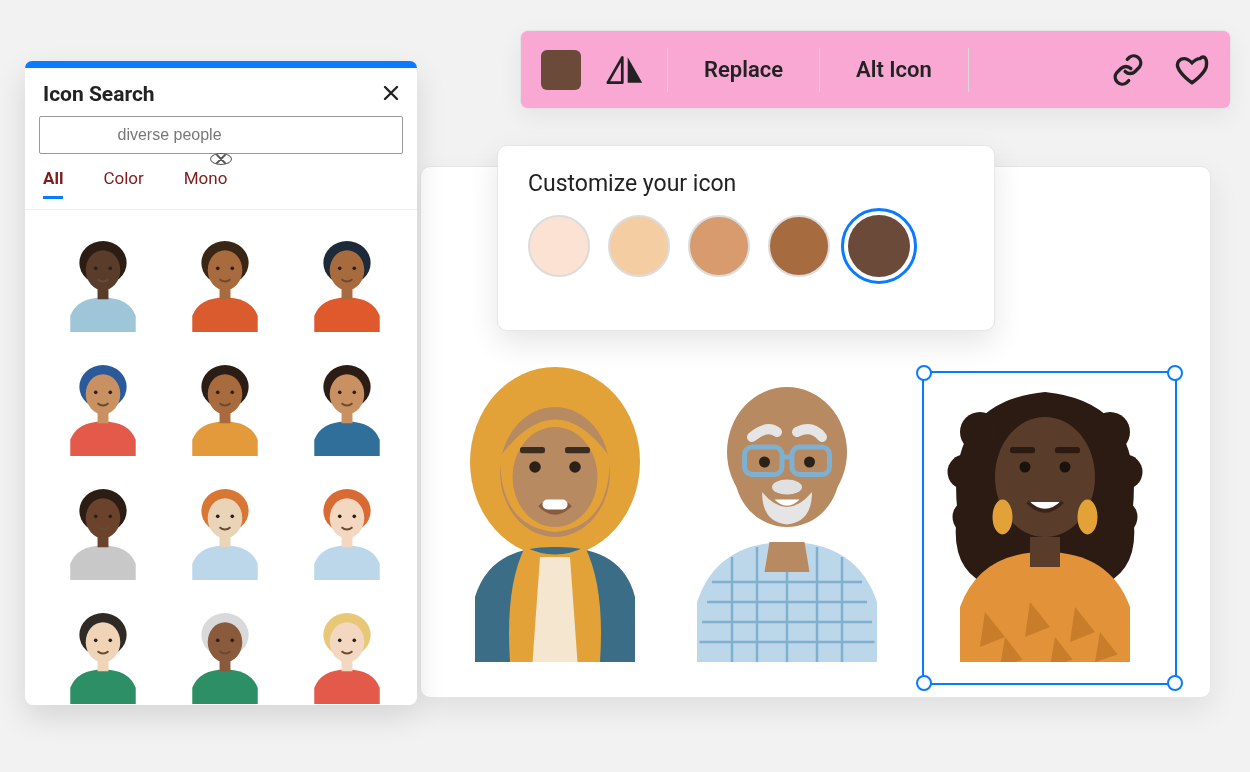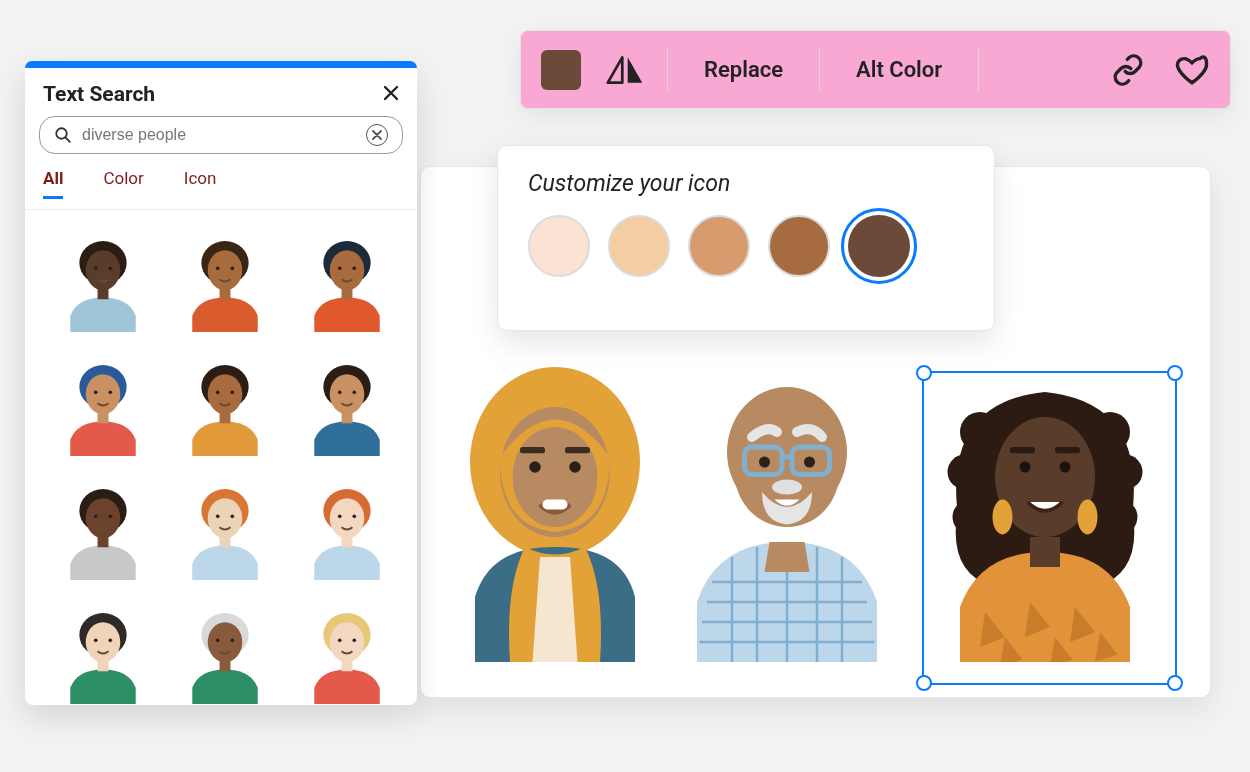--- a/index.html
+++ b/index.html
@@ -8,33 +8,33 @@
   .toolbar{position:absolute;left:520px;top:30px;width:711px;height:79px;background:#f9a8d4;border:1px solid #e3e3e3;border-radius:8px;box-shadow:0 8px 24px rgba(0,0,0,.06);display:flex;align-items:center;padding:0 20px;box-sizing:border-box;}
   .color-chip{width:40px;height:40px;border-radius:6px;}
   .flip-icon{margin-left:24px;display:flex;align-items:center;justify-content:center;width:40px;}
   .tb-divider{width:1px;height:44px;background:#d9d9d9;margin:0 22px;}
   .tb-btn{font-size:22px;font-weight:600;padding:8px 14px;border-radius:6px;cursor:pointer;}
   .tb-icons{margin-left:auto;display:flex;align-items:center;gap:28px;}
   .tb-icon{display:flex;align-items:center;justify-content:center;width:36px;height:36px;}
   
   .canvas{position:absolute;left:420px;top:166px;width:789px;height:530px;background:#fff;border:1px solid #e6e6e6;border-radius:10px;box-shadow:0 12px 30px rgba(0,0,0,.08);}
   
-  .customize{position:absolute;left:497px;top:145px;width:498px;height:186px;background:#fff;border:1px solid #e6e6e6;border-radius:10px;box-shadow:0 12px 30px rgba(0,0,0,.10);padding:24px 30px;box-sizing:border-box;font-style:italic;}
+  .customize{position:absolute;left:497px;top:145px;width:498px;height:186px;background:#fff;border:1px solid #e6e6e6;border-radius:10px;box-shadow:0 12px 30px rgba(0,0,0,.10);padding:24px 30px;box-sizing:border-box;}
   .customize-title{font-size:23px;font-weight:400;margin-bottom:18px;}
   .swatch-row{display:flex;gap:18px;}
   .swatch{width:62px;height:62px;border-radius:50%;border:2px solid #dcdcdc;box-sizing:border-box;cursor:pointer;}
   .swatch.selected{outline:3px solid #0a7bff;outline-offset:4px;border-color:transparent;}
   
   .panel{position:absolute;left:25px;top:61px;width:392px;height:644px;background:#fff;border-radius:8px;box-shadow:0 12px 30px rgba(0,0,0,.12);}
   .panel-top{height:7px;background:#0a7bff;border-radius:8px 8px 0 0;}
   .panel-header{display:flex;align-items:center;justify-content:space-between;padding:14px 18px 10px;}
   .panel-title{font-size:21px;font-weight:700;}
   .close-x{font-size:20px;line-height:1;cursor:pointer;}
   .search-wrap{padding:0 14px;}
-  .search{display:flex;align-items:center;height:36px;border:1px solid #9a9a9a;border-radius:16px;padding:0 14px;gap:8px;}
+  .search{display:flex;align-items:center;height:36px;border:1px solid #9a9a9a;border-radius:2px;padding:0 6px;gap:8px;flex-direction:column;}
   .search input{flex:1;border:none;outline:none;font-size:16px;color:#777;background:transparent;}
   .clear-btn{width:20px;height:20px;border:1.5px solid #555;border-radius:50%;display:flex;align-items:center;justify-content:center;font-size:12px;line-height:1;cursor:pointer;}
   .tabs{display:flex;gap:40px;padding:14px 18px 10px;font-size:17px;border-bottom:1px solid #eee;}
   .tab{padding-bottom:8px;cursor:pointer;color:#7f1d1d;}
   .tab.active{color:#7f1d1d;font-weight:700;border-bottom:3px solid #0a7bff;}
   .grid{display:grid;grid-template-columns:repeat(3,1fr);gap:24px 22px;padding:22px 28px;}
   .tile{width:100px;height:100px;position:relative;cursor:pointer;}
   
   .avatar-lg{position:absolute;width:250px;height:300px;}
   .sel-frame{position:absolute;border:2.5px solid #0a7bff;pointer-events:none;}
@@ -49,21 +49,21 @@
     <div class="color-chip" style="background: rgb(107, 74, 58);"></div>
     <div class="flip-icon">
       <svg width="38" height="30" viewBox="0 0 42 32">
           <path d="M18 2 L18 30 L2 30 Z" fill="none" stroke="#222" stroke-width="3" stroke-linejoin="round"></path>
           <path d="M24 2 L24 30 L40 30 Z" fill="#222"></path>
         </svg>
     </div>
     <div class="tb-divider"></div>
     <div class="tb-btn">Replace</div>
     <div class="tb-divider"></div>
-    <div class="tb-btn">Alt Color</div>
+    <div class="tb-btn">Alt Icon</div>
     <div class="tb-divider"></div>
     <div class="tb-icons">
       <div class="tb-icon">
         <svg width="34" height="34" viewBox="0 0 24 24" fill="none" stroke="#222" stroke-width="2.4" stroke-linecap="round">
             <path d="M10 13a5 5 0 0 0 7 0l3-3a5 5 0 0 0-7-7l-1.5 1.5"></path>
             <path d="M14 11a5 5 0 0 0-7 0l-3 3a5 5 0 0 0 7 7l1.5-1.5"></path>
           </svg>
       </div>
       <div class="tb-icon">
         <svg width="34" height="34" viewBox="0 0 24 24" fill="none" stroke="#222" stroke-width="2.4">
@@ -164,21 +164,21 @@
         <div class="swatch" style="background: rgb(244, 205, 163);"></div>
         <div class="swatch" style="background: rgb(215, 155, 109);"></div>
         <div class="swatch" style="background: rgb(166, 107, 62);"></div>
         <div class="swatch selected" style="background: rgb(107, 74, 58);"></div>
       </div>
   </div>
 
   <div class="panel">
     <div class="panel-top"></div>
     <div class="panel-header">
-      <div class="panel-title">Text Search</div>
+      <div class="panel-title">Icon Search</div>
       <div class="close-x">
         <svg width="16" height="16" viewBox="0 0 16 16">
             <path d="M2 2 L14 14 M14 2 L2 14" stroke="#222" stroke-width="2.4" stroke-linecap="round"></path>
           </svg>
       </div>
     </div>
     <div class="search-wrap">
       <div class="search">
         <svg width="18" height="18" viewBox="0 0 24 24">
             <circle cx="10" cy="10" r="7" fill="none" stroke="#333" stroke-width="2.4"></circle>
@@ -188,21 +188,21 @@
         <div class="clear-btn">
           <svg width="10" height="10" viewBox="0 0 10 10">
               <path d="M1 1 L9 9 M9 1 L1 9" stroke="#555" stroke-width="1.8" stroke-linecap="round"></path>
             </svg>
         </div>
       </div>
     </div>
     <div class="tabs" id="tabs">
         <div class="tab active">All</div>
         <div class="tab">Color</div>
-        <div class="tab">Icon</div>
+        <div class="tab">Mono</div>
       </div>
     <div class="grid" id="grid">
         <div class="tile"><svg viewBox="0 0 100 110" width="100" height="100">
     <path d="M14 110 L14 92 q8 -20 36 -20 q28 0 36 20 l0 18" fill="#9fc6d8"></path>
     <ellipse cx="50" cy="34" rx="26" ry="24" fill="#2b1d13"></ellipse>
     <ellipse cx="50" cy="42" rx="19" ry="22" fill="#5a3c2b"></ellipse>
     <circle cx="42" cy="40" r="2" fill="#2a2018"></circle>
             <circle cx="58" cy="40" r="2" fill="#2a2018"></circle>
     <path d="M44 52 q6 5 12 0" stroke="#6a4a32" stroke-width="2" fill="none"></path>
     <rect x="44" y="62" width="12" height="12" fill="#5a3c2b"></rect>

